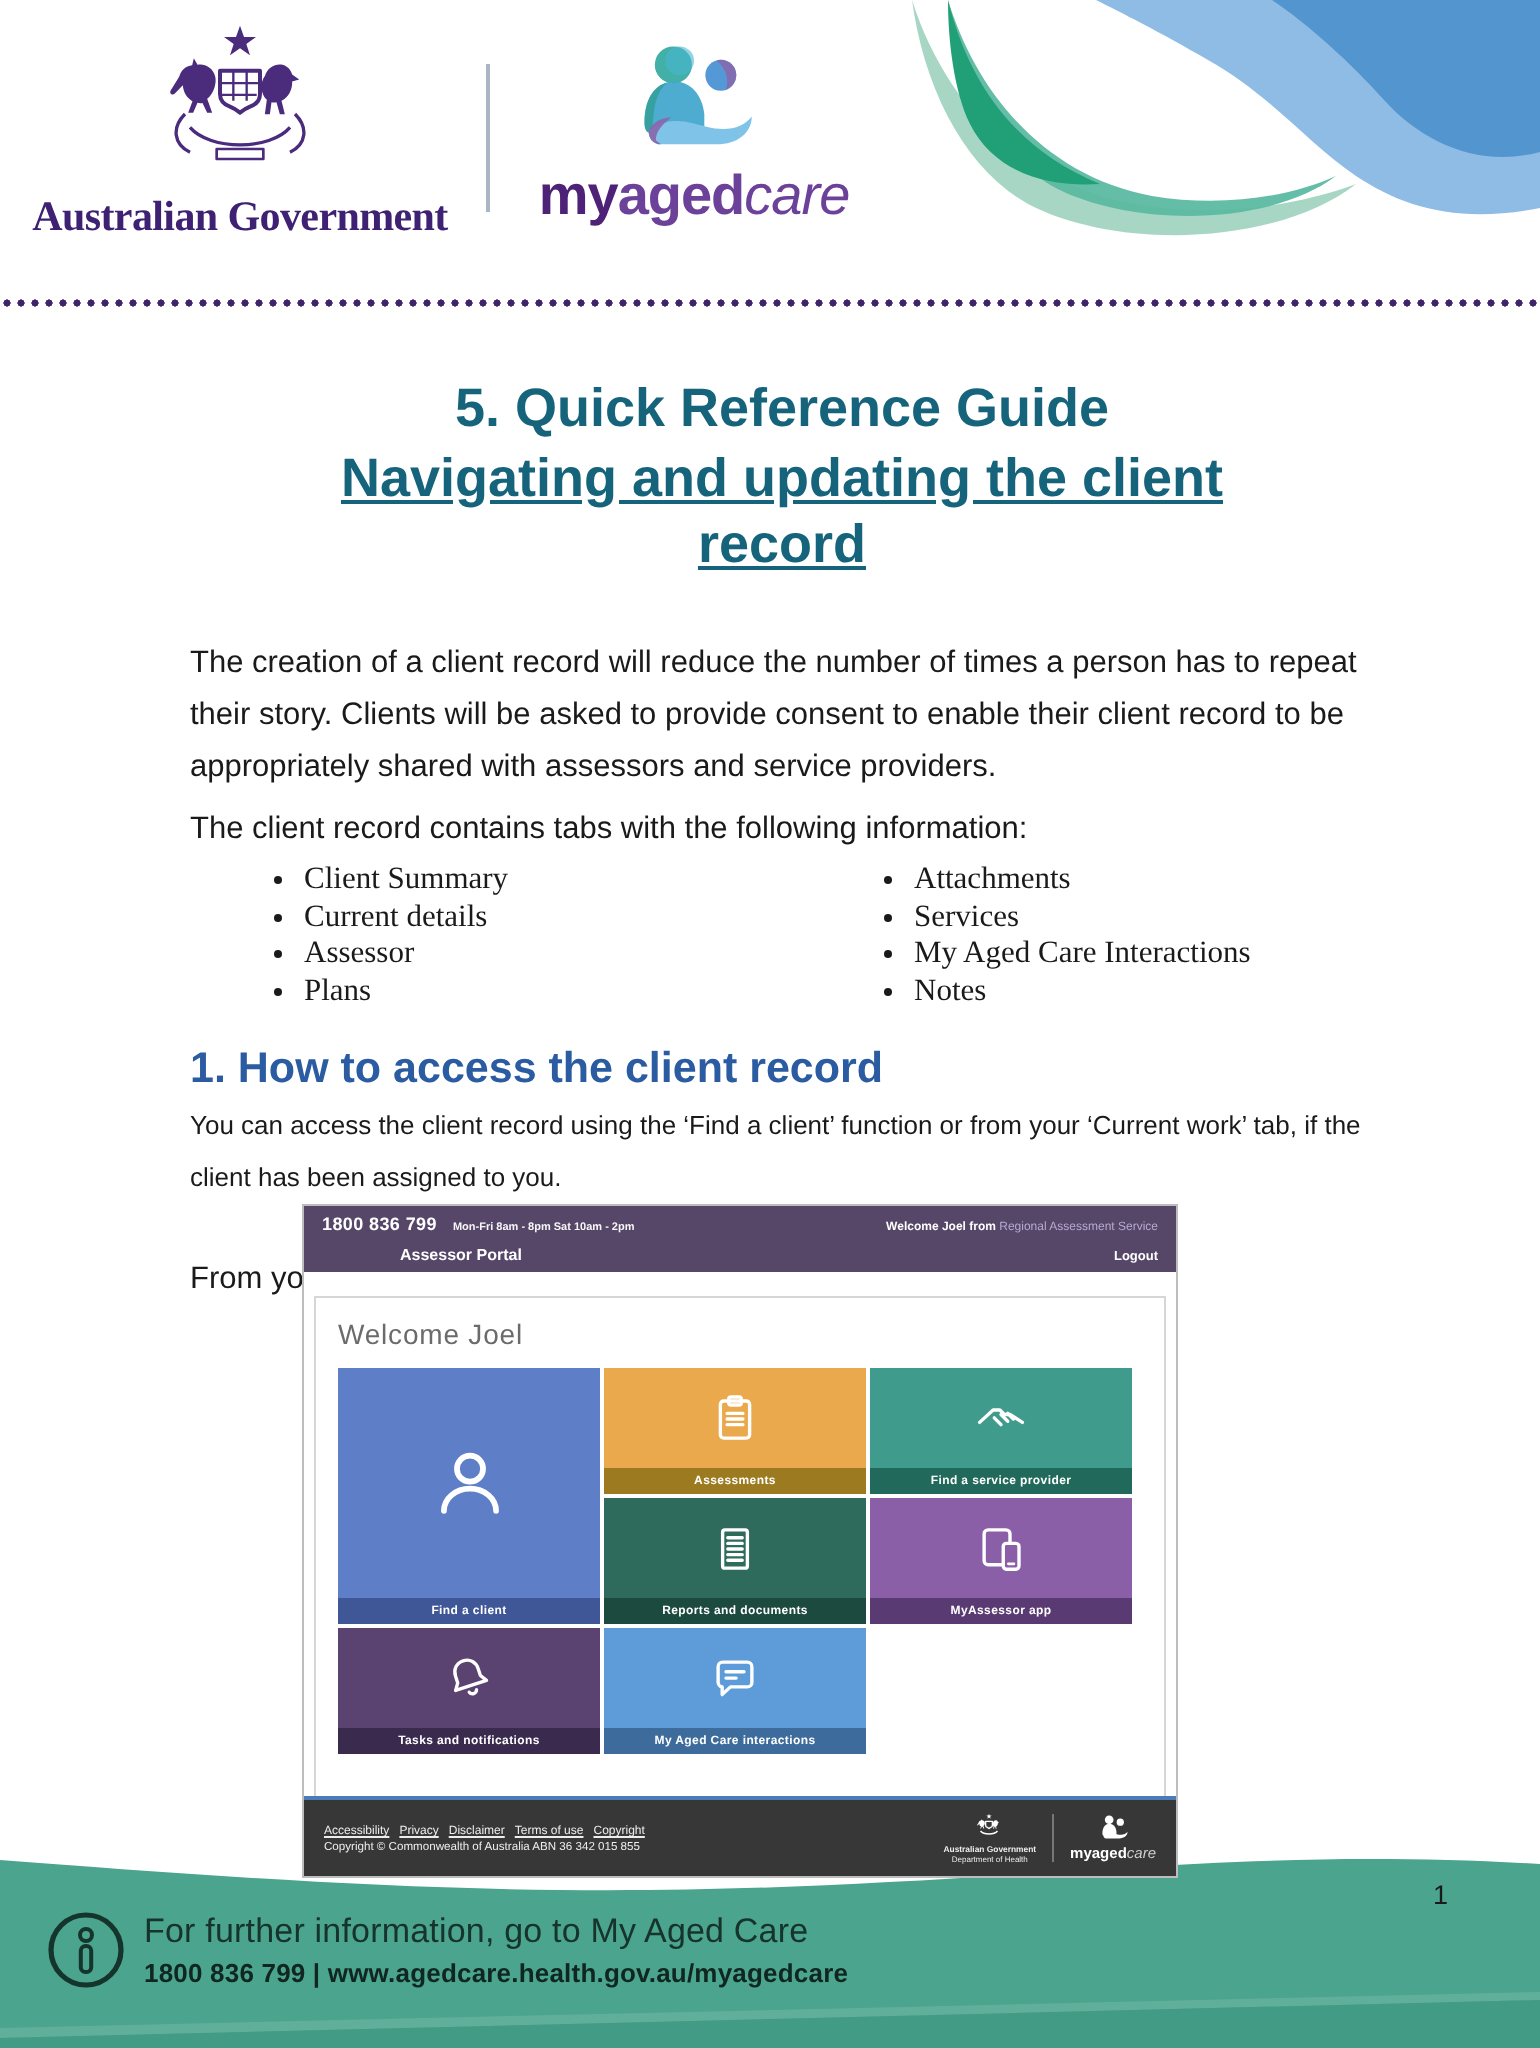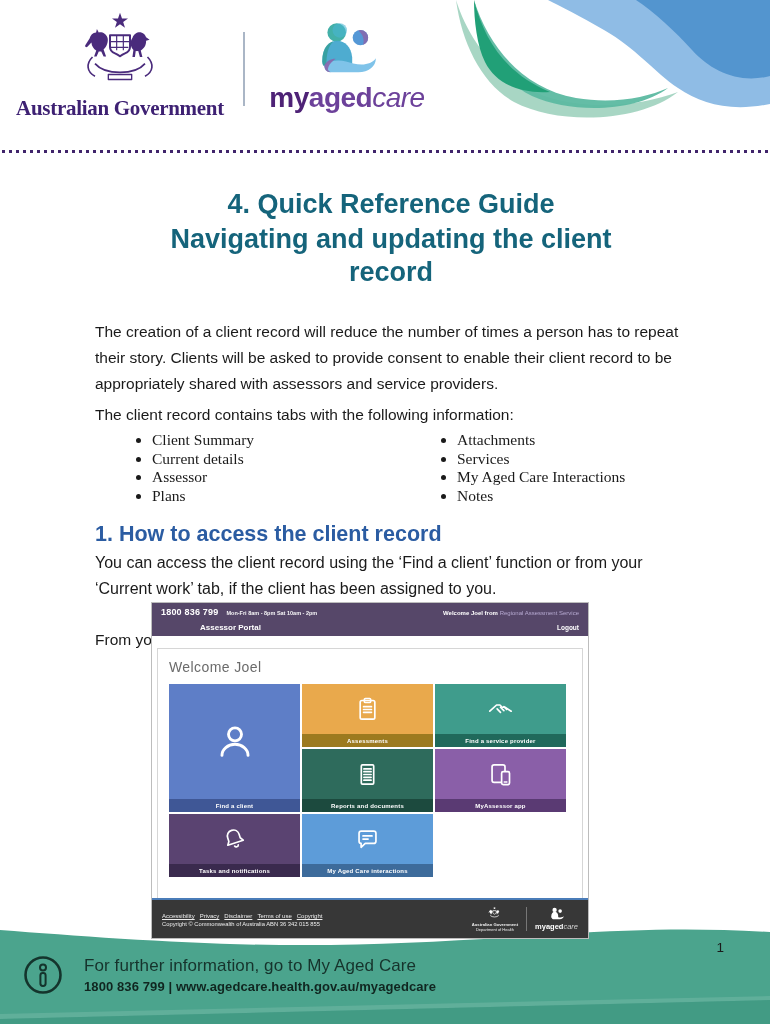--- a/index.html
+++ b/index.html
@@ -20,30 +20,30 @@
   .mac-my{font-weight:700;color:#4E2276;}
   .mac-aged{font-weight:700;color:#6C419A;}
   .mac-care{font-style:italic;font-weight:400;color:#6C419A;}
   .dotted-line{position:absolute;left:0;top:149px;width:770px;height:5px;
      background-image:radial-gradient(circle,#40246B 1.7px,rgba(64,36,107,0) 1.9px);
      background-size:7px 5px;background-repeat:repeat-x;}
 
   
   .content{position:absolute;left:95px;top:188px;width:592px;}
   .h1a{font-size:27px;line-height:33px;font-weight:700;color:#15647B;text-align:center;margin:0;}
-  .h1b{font-size:27px;line-height:33px;font-weight:700;color:#15647B;text-align:center;margin:2px auto 0;width:500px;}
+  .h1b{font-size:27px;line-height:33px;font-weight:700;color:#15647B;text-align:center;margin:2px auto 0;width:500px;text-decoration:underline;}
   .para{font-size:15.5px;line-height:26px;margin:30px 0 0;}
   .para2{font-size:15.5px;line-height:26px;margin:5px 0 0;}
   .tabs-cols{display:flex;margin-top:3px;}
   .tabs-cols ul{list-style:disc;margin:0;font-size:15.5px;line-height:18.5px;}
   .tabs-cols ul li{padding:0;font-family:Liberation Serif, serif;}
   .ul-left{width:305px;padding-left:57px;box-sizing:border-box;}
   .ul-right{padding-left:57px;}
   .h2{font-size:21.5px;font-weight:700;color:#2B5CA2;margin:17px 0 0;letter-spacing:0;}
-  .para3{font-size:16px;line-height:26px;margin:3px 0 14px;}
+  .para3{font-size:13px;line-height:26px;margin:3px 0 14px;}
   .para4{font-size:15.5px;line-height:26px;margin:25px 0 0;}
 
   
   .screenshot{position:absolute;left:151px;top:602px;width:438px;height:337px;background:#fff;
               border:1px solid #bdbdbd;box-sizing:border-box;z-index:5;font-family:"Liberation Sans",sans-serif;}
   .portal-header{background:#564769;color:#fff;height:33px;padding:4px 9px 4px;box-sizing:border-box;}
   .ph-row1{display:flex;align-items:baseline;}
   .ph-phone{font-size:9px;font-weight:700;letter-spacing:.2px;}
   .ph-hours{font-size:5.5px;margin-left:8px;font-weight:700;opacity:.95;}
   .ph-welcome{margin-left:auto;font-size:6px;}
@@ -79,21 +79,21 @@
   .pf-gov-line2{font-size:4px;}
   .pf-div{width:1px;height:24px;background:#777;}
   .pf-brand{display:flex;flex-direction:column;align-items:center;}
   .pf-brand-text{font-size:7.5px;margin-top:1px;color:#fff;}
   .pf-brand-text .b{font-weight:700;}
   .pf-brand-text .i{font-style:italic;font-weight:400;color:#cfcfcf;}
 
   
   .page-footer{position:absolute;left:0;top:926px;width:770px;height:98px;z-index:1;}
   .page-footer > svg{position:absolute;left:0;top:0;}
-  .footer-content{position:absolute;left:22px;top:28px;display:flex;align-items:center;gap:20px;}
+  .footer-content{position:absolute;left:22px;top:28px;display:flex;align-items:center;gap:8px;}
   .footer-text .line1{font-size:17px;color:#16332C;letter-spacing:.1px;}
   .footer-text .line2{font-size:13px;font-weight:700;color:#102620;margin-top:3px;letter-spacing:.1px;}
   .page-number{position:absolute;right:46px;top:14px;font-size:13.5px;color:#1a1a1a;}
 </style>
 </head>
 <body>
 
 <div class="page">
 
   <div class="top-wave">
@@ -136,21 +136,21 @@
       <path d="M45 9.5 a7.5 7.5 0 0 1 7.5 7.5 a7.5 7.5 0 0 1 -5 7 C49 20 48 14 43 10 a7.5 7.5 0 0 1 2 -0.5 Z" fill="#8A66AC" opacity="0.85"></path>
       <path d="M10 44 C20 36 30 40 38 42 C48 44.5 56 42.5 60 37 C60 45 53 50.5 43 50.5 L16 50.5 C12 50.5 10 47.5 10 44 Z" fill="#7FC3E9"></path>
       <path d="M10 44 C12 40 16 37.5 21 37.5 C15.5 41.5 13.5 45 13.5 48.5 L16 50.5 C12 50.5 10 47.5 10 44 Z" fill="#8A66AC" opacity="0.9"></path>
     </svg>
     <div class="mac-text"><span class="mac-my">my</span><span class="mac-aged">aged</span><span class="mac-care">care</span></div>
   </div>
 
   <div class="dotted-line"></div>
 
   <div class="content">
-    <h1 class="h1a">4. Quick Reference Guide</h1>
+    <h1 class="h1a">5. Quick Reference Guide</h1>
     <h1 class="h1b">Navigating and updating the client record</h1>
     <p class="para">The creation of a client record will reduce the number of times a person has to repeat their story. Clients will be asked to provide consent to enable their client record to be appropriately shared with assessors and service providers.</p>
     <p class="para2">The client record contains tabs with the following information:</p>
     <div class="tabs-cols">
       <ul class="ul-left">
           <li>Client Summary</li>
           <li>Current details</li>
           <li>Assessor</li>
           <li>Plans</li>
         </ul>

